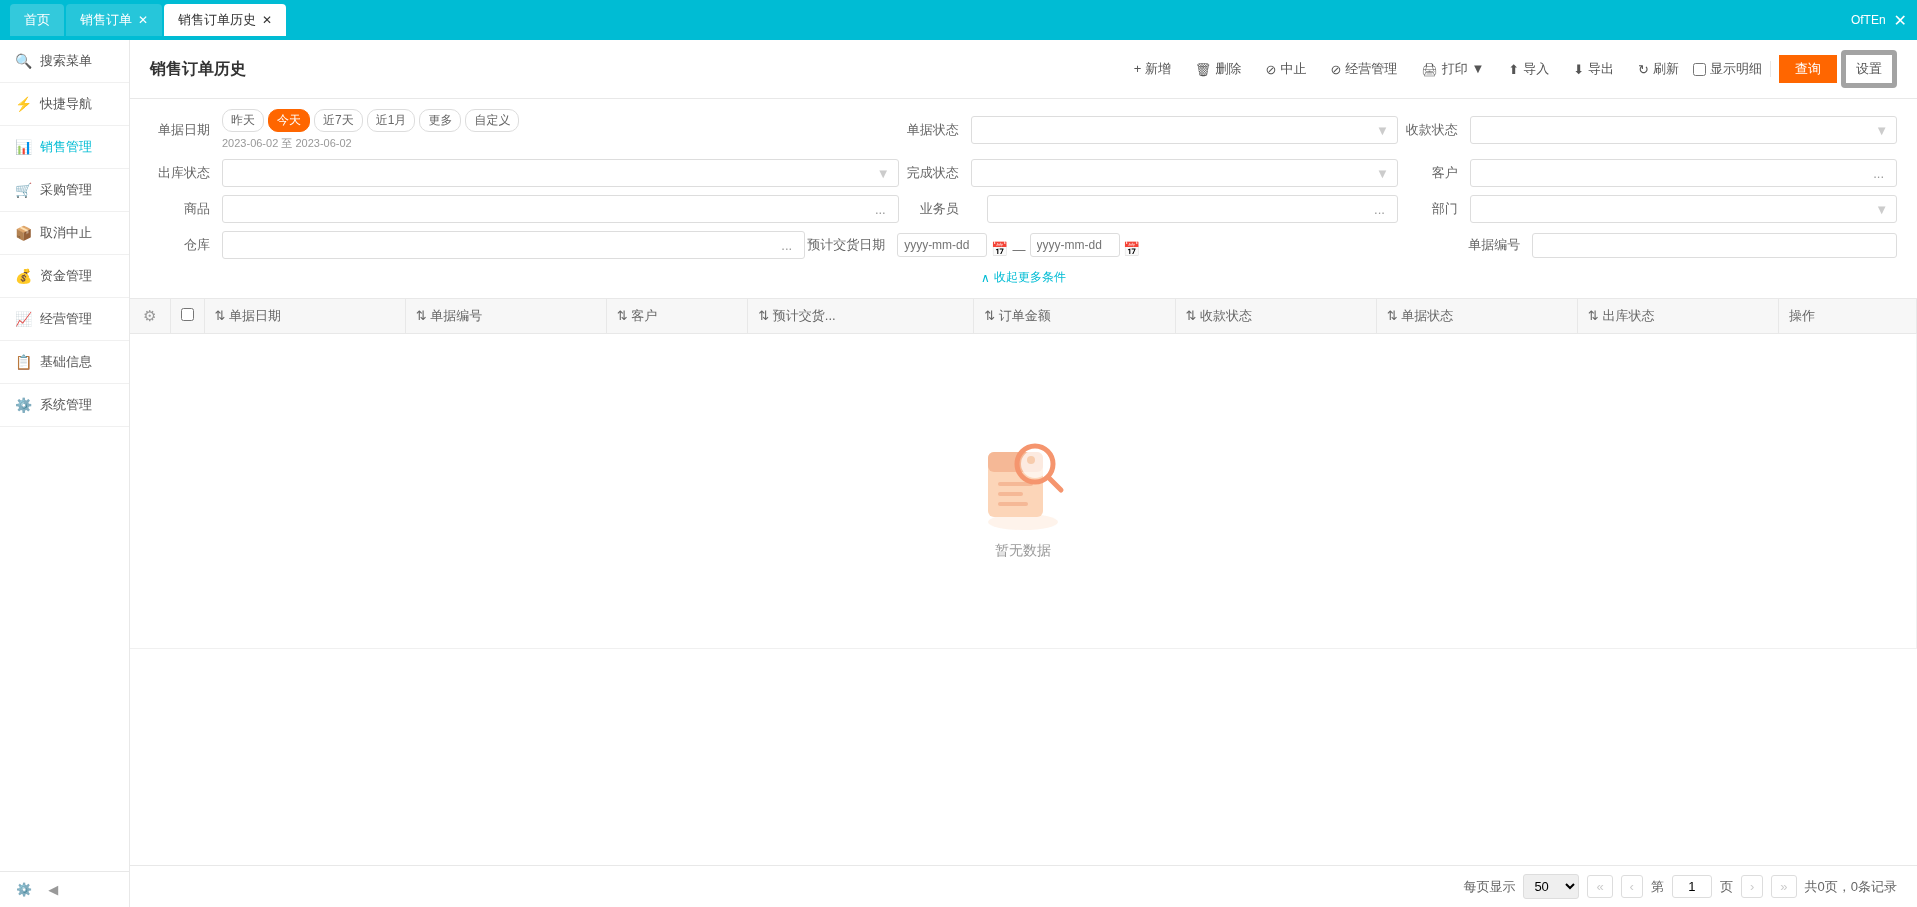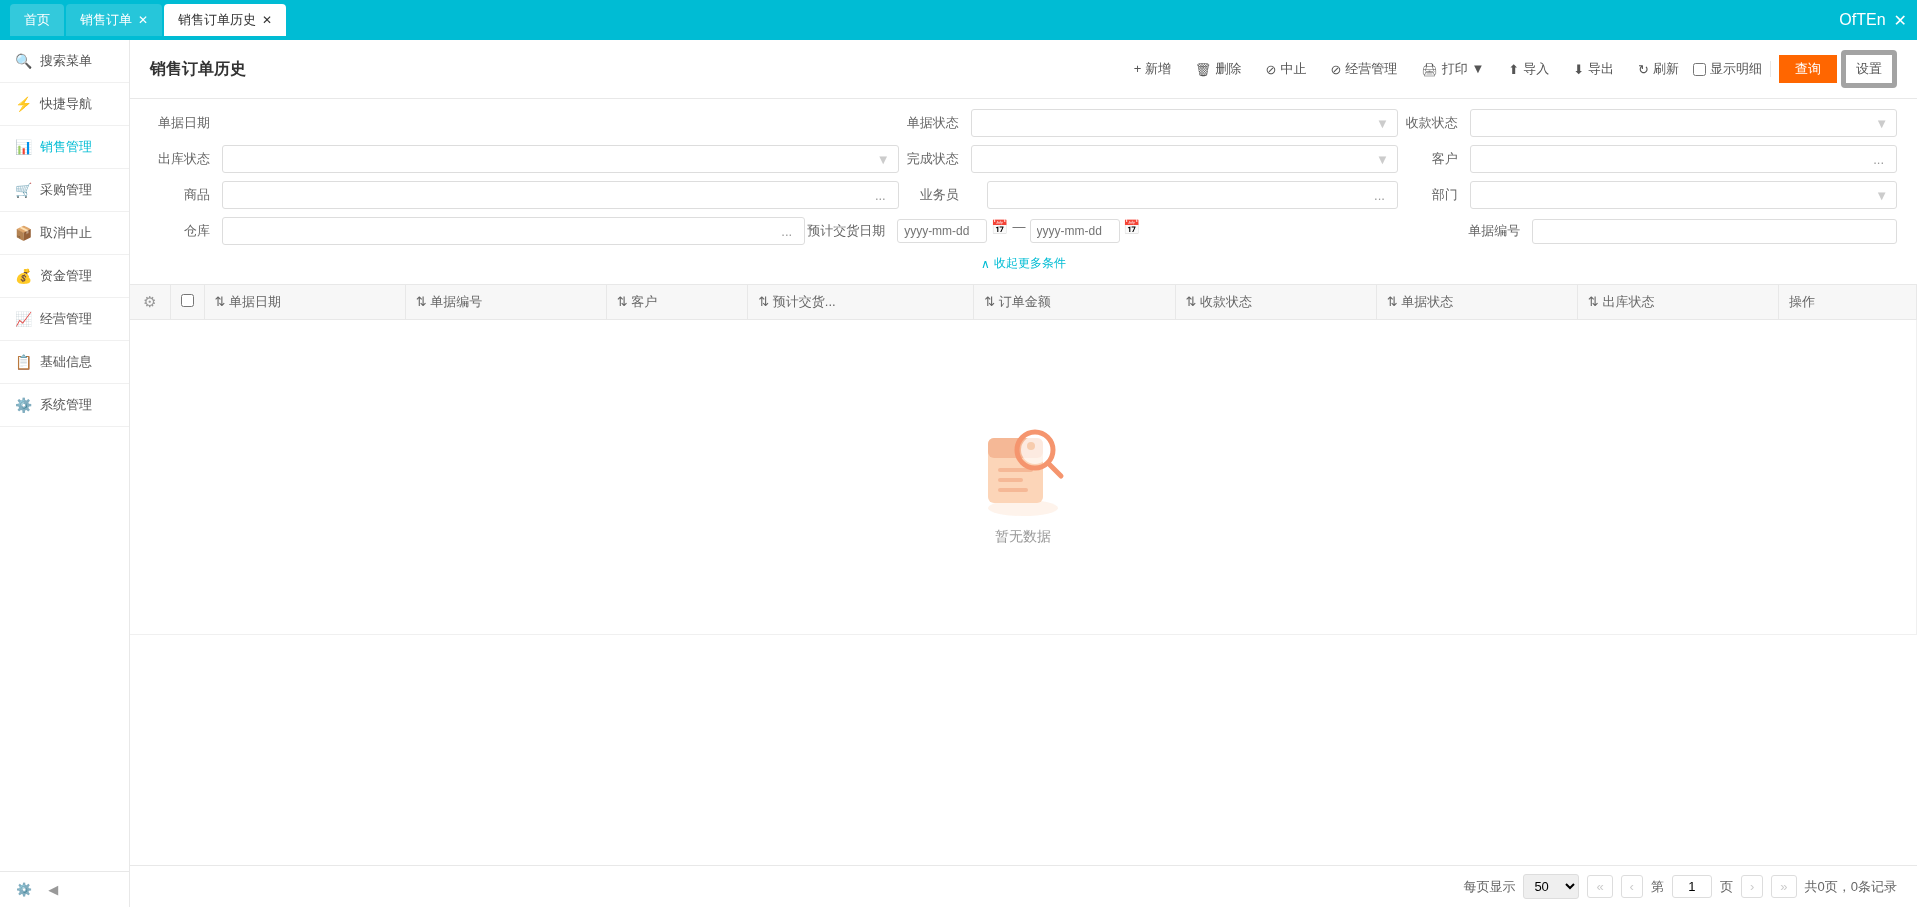--- a/index.html
+++ b/index.html
@@ -6,21 +6,21 @@
     body { font-family: 'Microsoft YaHei', Arial, sans-serif; font-size: 13px; background: #f5f5f5; color: #333; display: flex; flex-direction: column; height: 100vh; overflow: hidden; }
 
     
     .top-bar { background: #00bcd4; display: flex; align-items: center; height: 40px; padding: 0 10px; justify-content: space-between; }
     .top-bar-tabs { display: flex; align-items: flex-end; gap: 2px; }
     .tab { display: flex; align-items: center; gap: 6px; padding: 0 14px; height: 32px; background: rgba(255,255,255,0.15); color: #fff; border-radius: 4px 4px 0 0; cursor: pointer; font-size: 13px; }
     .tab.active { background: #fff; color: #333; }
     .tab .close-icon { font-size: 12px; color: inherit; cursor: pointer; }
     .tab.home { background: rgba(255,255,255,0.2); color: #fff; }
     .top-bar-right { display: flex; align-items: center; gap: 8px; color: #fff; font-size: 12px; }
-    .top-bar-right .often-text { font-size: 16px; color: #fff; text-align: right; }
+    .top-bar-right .often-text { font-size: 12px; color: #fff; text-align: right; }
 
     
     .main-layout { display: flex; flex: 1; overflow: hidden; }
 
     
     .sidebar { width: 130px; background: #fff; border-right: 1px solid #e8e8e8; display: flex; flex-direction: column; overflow-y: auto; }
     .sidebar-item { display: flex; align-items: center; gap: 8px; padding: 12px 16px; cursor: pointer; color: #555; font-size: 13px; border-bottom: 1px solid #f0f0f0; }
     .sidebar-item.active { color: #00bcd4; }
     .sidebar-icon { width: 16px; height: 16px; display: inline-flex; align-items: center; justify-content: center; font-size: 14px; }
     .sidebar-bottom { margin-top: auto; padding: 10px 16px; display: flex; gap: 16px; border-top: 1px solid #e8e8e8; }
@@ -39,21 +39,21 @@
 
     
     .filter-area { background: #fff; padding: 10px 20px; border-bottom: 1px solid #e8e8e8; }
     .filter-row { display: flex; align-items: center; gap: 0; margin-bottom: 8px; }
     .filter-item { display: flex; align-items: center; gap: 6px; flex: 1; min-width: 0; }
     .filter-label { color: #666; font-size: 13px; white-space: nowrap; min-width: 60px; text-align: right; }
     .filter-input { flex: 1; border: 1px solid #ddd; border-radius: 3px; padding: 4px 8px; font-size: 13px; color: #333; outline: none; background: #fff; }
     .filter-select { flex: 1; border: 1px solid #ddd; border-radius: 3px; padding: 4px 8px; font-size: 13px; color: #333; outline: none; background: #fff; display: flex; align-items: center; justify-content: space-between; cursor: pointer; height: 28px; }
     .filter-select-text { color: #999; }
     .filter-dots { color: #999; cursor: pointer; padding: 0 4px; }
-    .date-range { display: flex; align-items: flex-start; gap: 4px; }
+    .date-range { display: flex; align-items: flex-end; gap: 4px; }
     .date-input { border: 1px solid #ddd; border-radius: 3px; padding: 4px 6px; font-size: 12px; color: #999; width: 90px; }
     .date-sep { color: #666; }
     .date-cal-icon { color: #ccc; font-size: 14px; cursor: pointer; }
     .quick-date-btns { display: flex; gap: 4px; align-items: center; }
     .quick-btn { padding: 2px 8px; border-radius: 10px; border: 1px solid #ddd; background: #fff; color: #666; font-size: 12px; cursor: pointer; }
     .quick-btn.active { background: #ff6600; color: #fff; border-color: #ff6600; border-radius: 10px; }
     .filter-date-sub { font-size: 11px; color: #999; margin-top: 2px; }
     .collapse-btn { display: flex; align-items: center; justify-content: center; color: #00bcd4; cursor: pointer; font-size: 12px; gap: 4px; padding: 2px 0; }
 
     
@@ -187,20 +187,35 @@
         <button class="toolbar-btn primary" style="background:#ff6600;color:#fff;border-radius:0;padding:5px 16px;">查询</button>
         <button class="toolbar-btn" style="border:5px solid #a3a3a3;border-radius:4px;">设置</button>
       </div>
     </div>
 
     <div class="filter-area">
 
       <div class="filter-row">
         <div class="filter-item" style="flex:1.5;">
           <span class="filter-label">单据日期</span>
+          <div style="display:flex;flex-direction:column;gap:2px;margin-left:6px;">
+            <div class="quick-date-btns">
+              <button class="quick-btn">昨天</button>
+              <button class="quick-btn active">今天</button>
+              <button class="quick-btn">近7天</button>
+              <button class="quick-btn">近1月</button>
+              <button class="quick-btn">更多</button>
+              <button class="quick-btn">自定义</button>
+            </div>
+            <div class="filter-date-sub">
+              <span>2023-06-02</span>
+              <span> 至 </span>
+              <span>2023-06-02</span>
+            </div>
+          </div>
         </div>
         <div class="filter-item" style="flex:1;">
           <span class="filter-label">单据状态</span>
           <div class="filter-select" style="margin-left:6px;">
             <span class="filter-select-text"></span>
             <span style="color:#ccc;">▼</span>
           </div>
         </div>
         <div class="filter-item" style="flex:1;">
           <span class="filter-label">收款状态</span>

